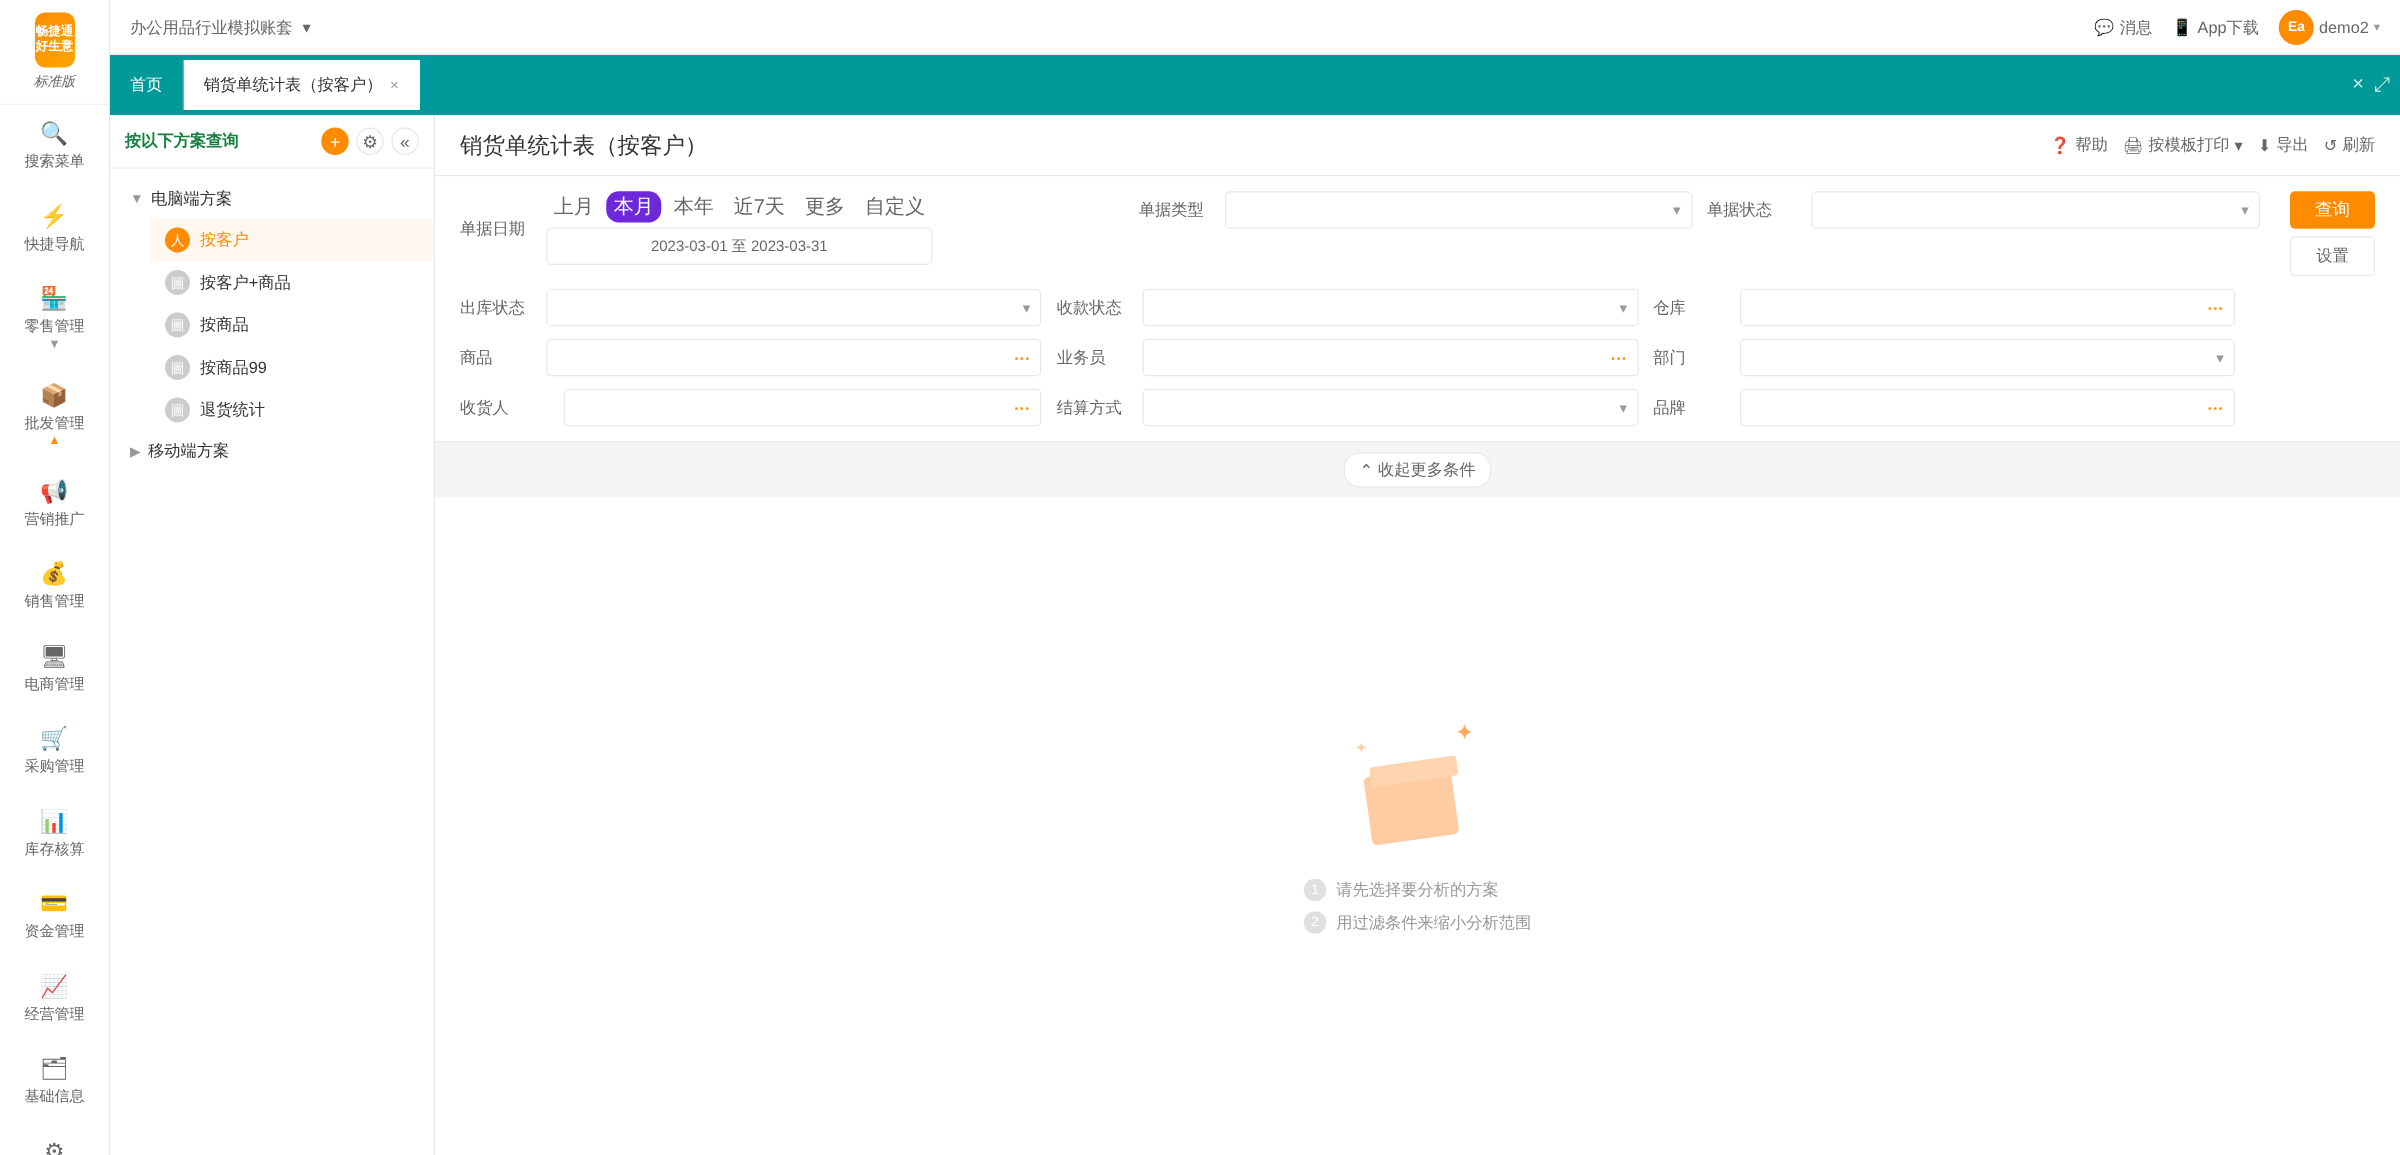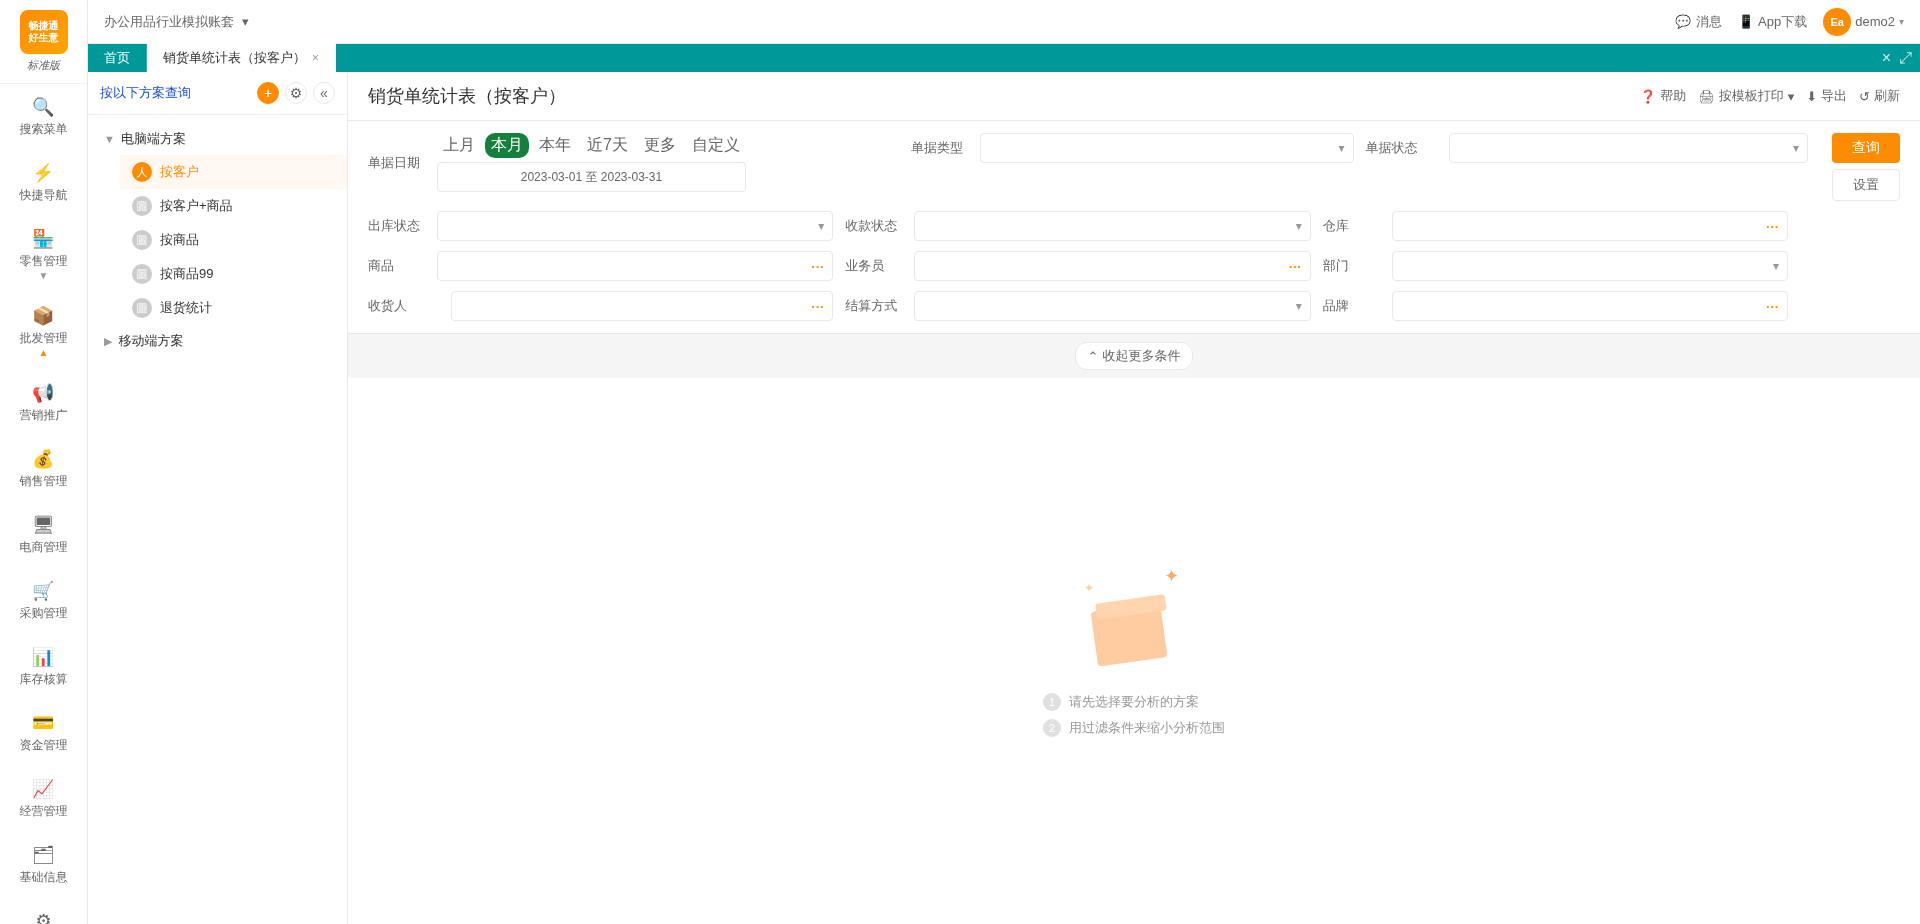--- a/index.html
+++ b/index.html
@@ -1,52 +1,52 @@
 <!DOCTYPE html>
 <html><head>
   <meta charset="utf-8">
   <style>
     * { box-sizing: border-box; margin: 0; padding: 0; }
     body { font-family: 'Microsoft YaHei', sans-serif; font-size: 13px; background: #f5f5f5; color: #333; display: flex; height: 924px; overflow: hidden; }
 
     
     .sidebar { width: 88px; background: #fff; display: flex; flex-direction: column; border-right: 1px solid #e8e8e8; flex-shrink: 0; }
     .sidebar-logo { padding: 10px 8px; display: flex; flex-direction: column; align-items: center; border-bottom: 1px solid #f0f0f0; }
-    .sidebar-logo-img { width: 48px; height: 44px; background: linear-gradient(135deg, #ff8c00, #ffa500); border-radius: 8px; display: flex; align-items: center; justify-content: center; color: white; font-size: 10px; font-weight: bold; text-align: center; line-height: 1.2; }
+    .sidebar-logo-img { width: 32px; height: 44px; background: linear-gradient(135deg, #ff8c00, #ffa500); border-radius: 8px; display: flex; align-items: center; justify-content: center; color: white; font-size: 10px; font-weight: bold; text-align: center; line-height: 1.2; }
     .sidebar-logo-text { font-size: 11px; color: #666; margin-top: 4px; font-style: italic; }
     .sidebar-nav-item { display: flex; flex-direction: column; align-items: center; padding: 10px 4px; cursor: pointer; color: #666; font-size: 12px; border-radius: 4px; margin: 2px 4px; }
     .sidebar-nav-icon { font-size: 18px; margin-bottom: 3px; }
 
     
     .main { flex: 1; display: flex; flex-direction: column; overflow: hidden; }
 
     
     .top-header { height: 44px; background: #fff; border-bottom: 1px solid #e8e8e8; display: flex; align-items: center; justify-content: space-between; padding: 0 16px; flex-shrink: 0; }
     .top-header-left { display: flex; align-items: center; gap: 8px; color: #666; font-size: 13px; }
     .top-header-right { display: flex; align-items: center; gap: 16px; color: #666; font-size: 13px; }
     .top-header-right-item { display: flex; align-items: center; gap: 4px; cursor: pointer; }
     .user-avatar { width: 28px; height: 28px; border-radius: 50%; background: #ff8c00; display: flex; align-items: center; justify-content: center; color: white; font-size: 11px; font-weight: bold; }
     .dropdown-arrow { font-size: 10px; color: #999; }
 
     
-    .tab-bar { height: 28px; background: #009999; display: flex; align-items: center; padding: 0 0; flex-shrink: 0; }
+    .tab-bar { height: 48px; background: #009999; display: flex; align-items: center; padding: 0 0; flex-shrink: 0; }
     .tab-item { height: 40px; display: flex; align-items: center; padding: 0 16px; cursor: pointer; font-size: 13px; color: rgba(255,255,255,0.8); border-right: 1px solid rgba(255,255,255,0.2); gap: 6px; }
     .tab-item.active { background: #fff; color: #333; }
     .tab-item .tab-close { color: #999; font-size: 12px; cursor: pointer; }
     .tab-item.home { color: white; }
     .tab-bar-actions { margin-left: auto; display: flex; align-items: center; padding: 0 8px; gap: 8px; }
     .tab-bar-action-btn { color: white; cursor: pointer; font-size: 16px; opacity: 0.8; background: none; border: none; }
 
     
     .content-wrapper { display: flex; flex: 1; overflow: hidden; }
 
     
     .left-panel { width: 260px; background: #fff; border-right: 1px solid #e8e8e8; flex-shrink: 0; overflow-y: auto; }
     .left-panel-header { display: flex; align-items: center; justify-content: space-between; padding: 10px 12px; border-bottom: 1px solid #f0f0f0; }
-    .left-panel-title { font-size: 13px; color: #1d4ed8; font-weight: 400; }
+    .left-panel-title { font-size: 13px; color: #15803d; font-weight: 700; }
     .left-panel-actions { display: flex; align-items: center; gap: 6px; }
     .left-panel-action-btn { width: 22px; height: 22px; border-radius: 50%; display: flex; align-items: center; justify-content: center; cursor: pointer; color: #666; font-size: 14px; border: 1px solid #e8e8e8; }
     .left-panel-action-btn.add { background: #ff8c00; color: white; border-color: #ff8c00; }
     .tree-section { padding: 8px 0; }
     .tree-item { display: flex; align-items: center; padding: 7px 12px 7px 16px; cursor: pointer; font-size: 13px; color: #333; }
     .tree-item.parent { font-weight: 500; color: #333; }
     .tree-item .arrow { margin-right: 6px; color: #999; font-size: 11px; }
     .tree-child { padding-left: 32px; }
     .tree-child-item { display: flex; align-items: center; padding: 7px 12px; cursor: pointer; font-size: 13px; color: #333; border-radius: 0; }
     .tree-child-item.active { color: #ff8c00; background: #fff7f0; }
@@ -60,21 +60,21 @@
     
     .page-header { background: #fff; padding: 12px 20px; border-bottom: 1px solid #e8e8e8; display: flex; align-items: center; justify-content: space-between; flex-shrink: 0; }
     .page-title { font-size: 18px; font-weight: 500; color: #333; }
     .page-header-actions { display: flex; align-items: center; gap: 12px; }
     .page-header-action { display: flex; align-items: center; gap: 4px; color: #666; font-size: 13px; cursor: pointer; }
 
     
     .filter-area { background: #fff; padding: 12px 20px; border-bottom: 1px solid #e8e8e8; flex-shrink: 0; }
     .filter-label { color: #666; font-size: 13px; white-space: nowrap; margin-right: 8px; min-width: 55px; }
     .date-shortcut { font-size: 16px; color: #666; cursor: pointer; padding: 2px 6px; border-radius: 3px; }
-    .date-shortcut.active { background: #15803d; color: white; border-radius: 10px; }
+    .date-shortcut.active { background: #6d28d9; color: white; border-radius: 10px; }
     .filter-select { flex: 1; border: 1px solid #e8e8e8; border-radius: 4px; height: 30px; display: flex; align-items: center; justify-content: space-between; padding: 0 8px; background: #fff; cursor: pointer; }
     .filter-select-text { color: #333; font-size: 13px; flex: 1; }
     .filter-select-arrow { color: #999; font-size: 12px; }
 
     
     .collapse-bar { display: flex; justify-content: center; padding: 8px 0; background: #f5f5f5; }
     .collapse-btn { display: flex; align-items: center; gap: 4px; color: #666; font-size: 13px; cursor: pointer; padding: 4px 12px; background: #fff; border: 1px solid #e8e8e8; border-radius: 12px; }
 
     
     .empty-state { flex: 1; display: flex; flex-direction: column; align-items: center; justify-content: center; background: #fff; margin: 0; }

